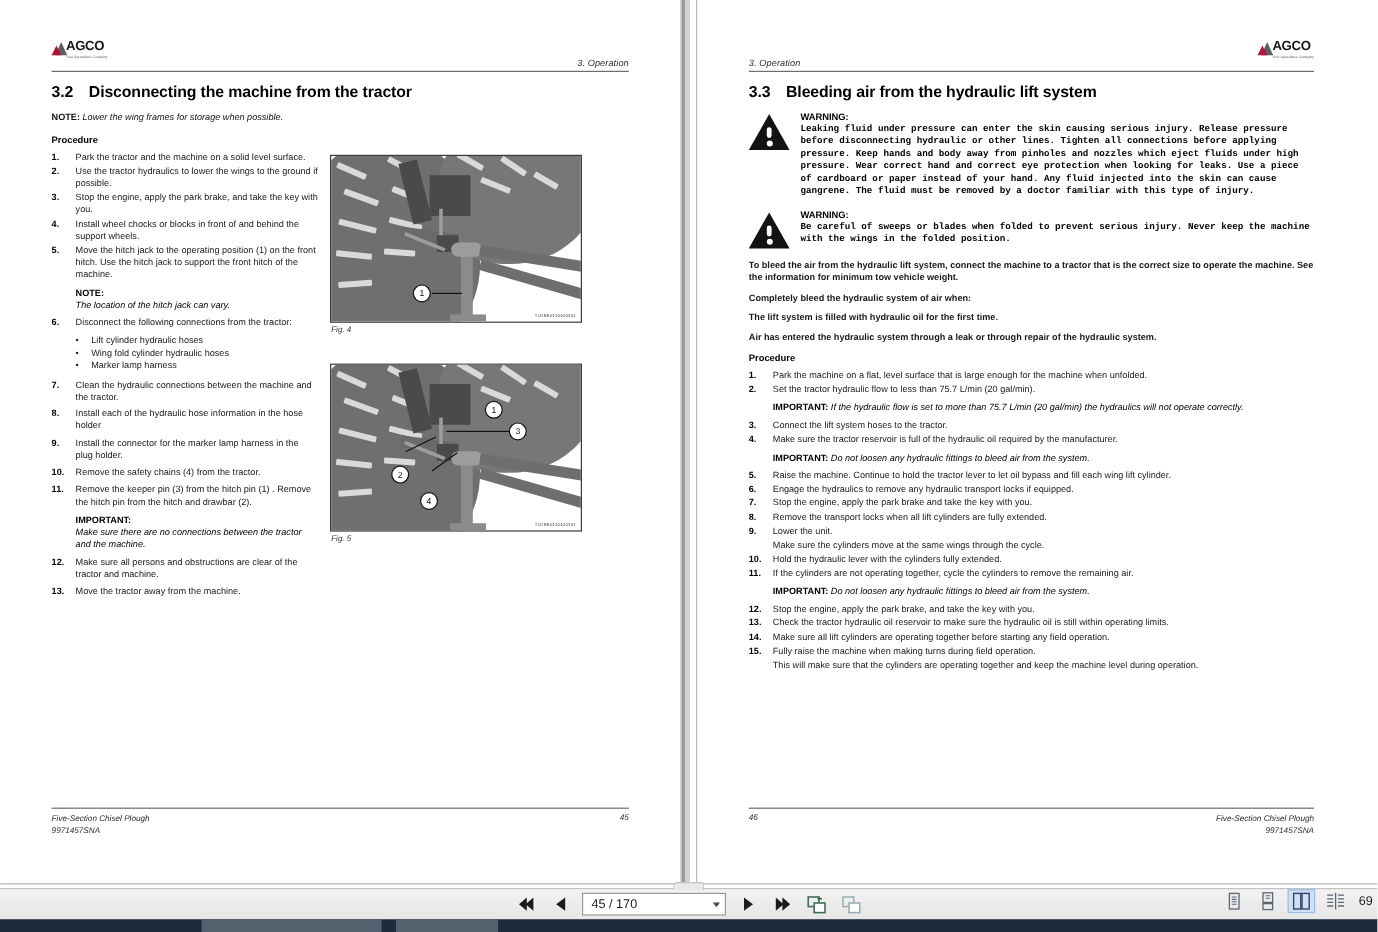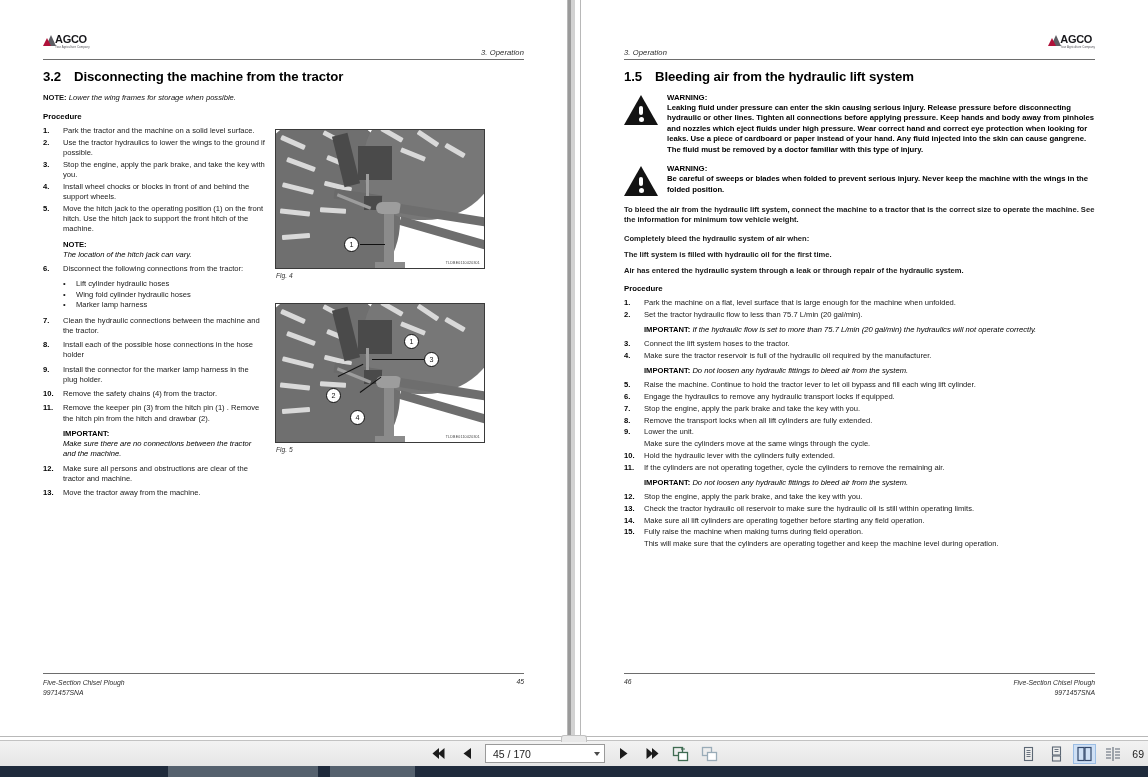--- a/index.html
+++ b/index.html
@@ -299,21 +299,21 @@
     left: 14.5px; top: 22px;
     width: 5px; height: 5px;
     background: #ffffff;
     border-radius: 50%;
   }
   .warn-body { flex: 1; }
   .warn-title {
     font-size: 7.8px; font-weight: bold; color: #000; margin-bottom: 1px;
   }
   .warn-text {
-    font-size: 7.7px; font-weight: bold; color: #000; line-height: 1.36;
+    font-size: 7.7px; font-weight: bold; color: #000; line-height: 1.36; font-family: Liberation Mono, monospace;
   }
 
   
   .pfoot {
     position: absolute;
     left: 43px; right: 43px;
     bottom: 38px;
     border-top: 1.1px solid #6d6d6d;
     padding-top: 4px;
     display: flex;
@@ -328,21 +328,20 @@
   .pfoot .pno { font-size: 6.8px; font-style: italic; color: #2b2b2b; }
 
   
   .toolbar {
     position: absolute;
     left: 0; bottom: 11px;
     width: 1148px; height: 26px;
     background: linear-gradient(#f2f2f2, #e6e6e6);
     border-top: 1px solid #c2c2c2;
     display: flex;
-    align-items: center;
     justify-content: center;
     gap: 0px;
   }
   .tb-grip {
     position: absolute;
     left: 50%;
     top: -6px;
     transform: translateX(-50%);
     width: 26px; height: 7px;
     background: #e9e9e9;
@@ -496,21 +495,21 @@
                   </li>
               </ul>
 
               <ol class="steps">
                 <li style="margin-bottom:4px">
                   <span class="num">7.</span>
                   <span class="txt">Clean the hydraulic connections between the machine and the tractor.</span>
                 </li>
                 <li style="margin-bottom:4px">
                   <span class="num">8.</span>
-                  <span class="txt">Install each of the possible hose connections in the hose holder</span>
+                  <span class="txt">Install each of the hydraulic hose information in the hose holder</span>
                 </li>
                 <li style="margin-bottom:4px">
                   <span class="num">9.</span>
                   <span class="txt">Install the connector for the marker lamp harness in the plug holder.</span>
                 </li>
                 <li style="margin-bottom:4px">
                   <span class="num">10.</span>
                   <span class="txt">Remove the safety chains (4) from the tractor.</span>
                 </li>
                 <li>
@@ -641,21 +640,21 @@
                   <i class="a"></i>
               </div>
               <div class="logo-words">
                 <span class="logo-name">AGCO</span>
                 <span class="logo-tag">Your Agriculture Company</span>
               </div>
             </div>
           </div>
 
           <div class="sec-head">
-            <span>1.5</span>
+            <span>3.3</span>
             <span>Bleeding air from the hydraulic lift system</span>
           </div>
 
 
           <div class="warn">
             <div class="warn-ico">
               <div class="tri"></div>
                 <div class="bang-bar"></div>
                 <div class="bang-dot"></div>
             </div>

